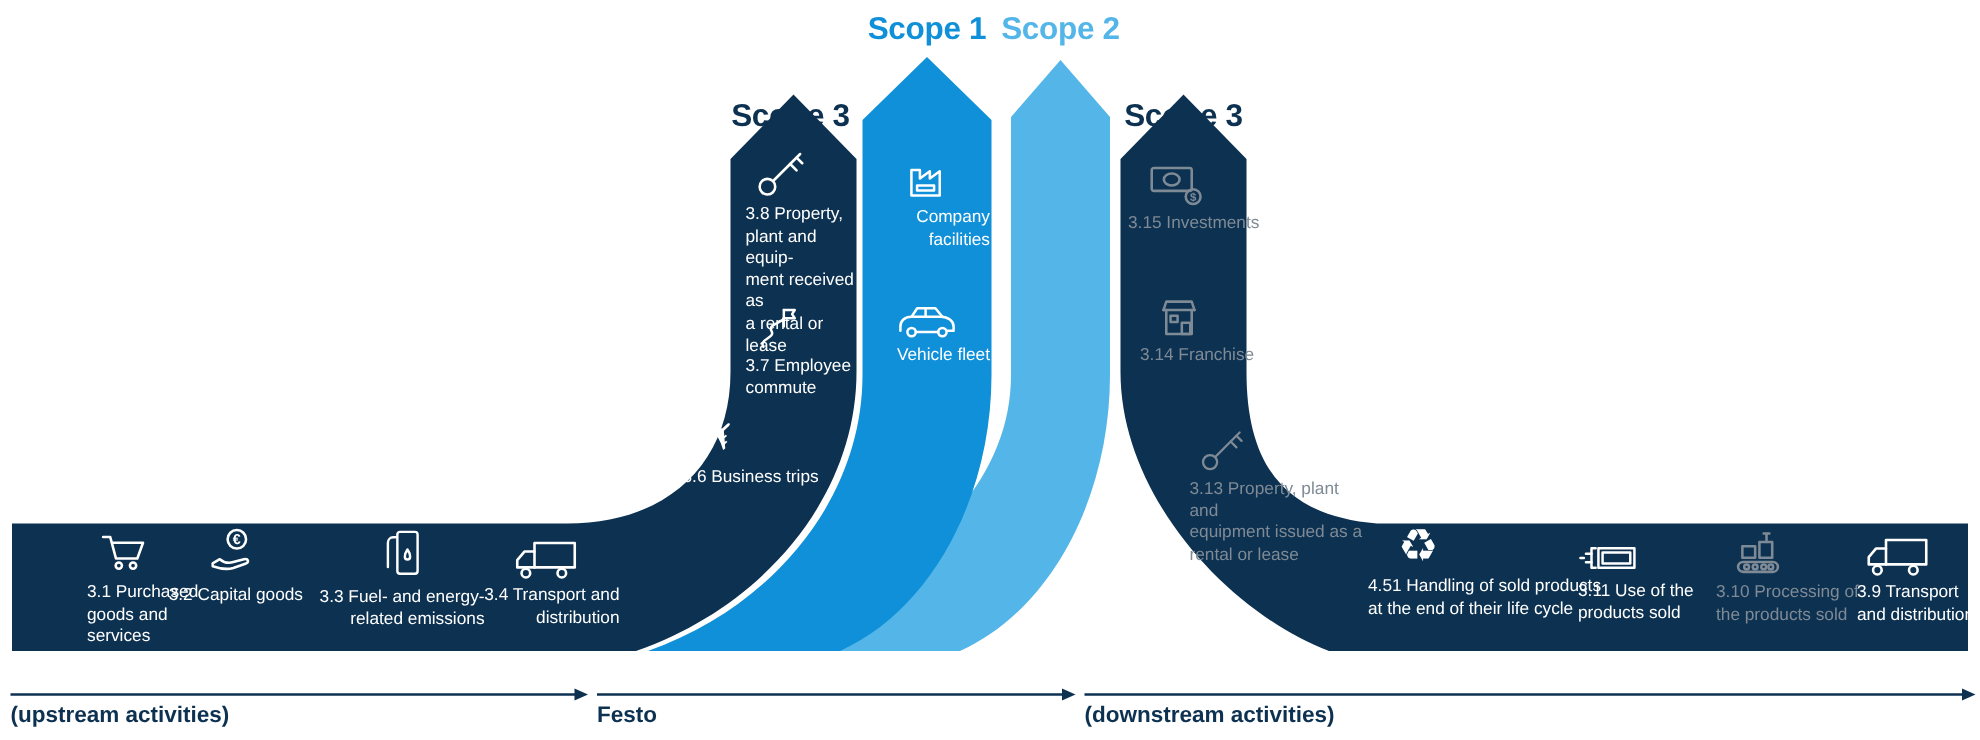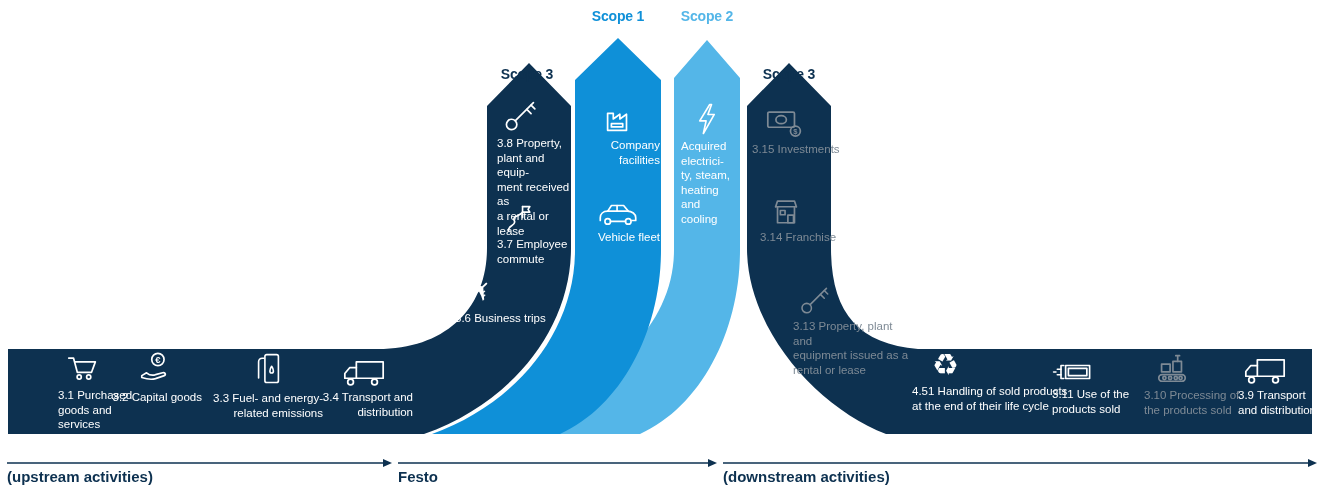--- a/index.html
+++ b/index.html
@@ -2,21 +2,21 @@
 <html><head>
 <meta charset="utf-8">
 <style>
   html,body{margin:0;padding:0;background:#fff;}
   #stage{
     position:relative;width:1320px;height:493px;overflow:hidden;
     font-family:"Liberation Sans","DejaVu Sans",sans-serif;background:#fff;
   }
   .bands{position:absolute;left:0;top:0;}
   .scope-title{
-    position:absolute;font-size:14px;font-weight:bold;text-align:center;
+    position:absolute;font-size:21px;font-weight:bold;text-align:center;
     letter-spacing:-0.2px;
   }
   .st-dark{color:#0d3150;margin-top:32px;}
   .st-s1{color:#0f90d8;}
   .st-s2{color:#54b6e8;}
   .item{
     position:absolute;color:#ffffff;font-size:11.5px;line-height:1.27;
   }
   .item .txt{white-space:pre-line;margin-top:3px;}
   .item.center{text-align:right;}
@@ -145,30 +145,20 @@
       <path d="M4 23v-3c0-4 3-7 8-7h21c5 0 9 3 9 7v3h-4"></path>
       <path d="M12 13l4-6h13l5 6"></path>
         <path d="M22 7v6"></path>
       <circle cx="12" cy="24" r="3"></circle>
         <circle cx="34" cy="24" r="3"></circle>
       <path d="M15 24h16"></path>
     </svg>
     <div class="txt">Vehicle fleet</div>
   </div>
 
-  <div class="item" style="left:681px;top:102px;width:58px;">
-    <svg class="ic" width="20" height="34" viewBox="0 0 22 36" style="margin-left:16px;">
-      <path d="M14 2L3 20h7L7 34l12-21h-7l4-11z"></path>
-    </svg>
-    <div class="txt">Acquired
-electrici-
-ty, steam,
-heating and
-cooling</div>
-  </div>
 
   <div class="item muted" style="left:752px;top:106px;width:100px;">
     <svg class="ic" width="40" height="33" viewBox="0 0 42 34" style="margin-left:12px;">
       <rect x="4" y="6" width="28" height="16" rx="1.5"></rect>
       <ellipse cx="18" cy="14" rx="5.5" ry="4.2"></ellipse>
       <circle cx="33" cy="26" r="5.2"></circle>
       <text x="33" y="29.2" text-anchor="middle" font-size="8">$</text>
     </svg>
     <div class="txt">3.15 Investments</div>
   </div>

